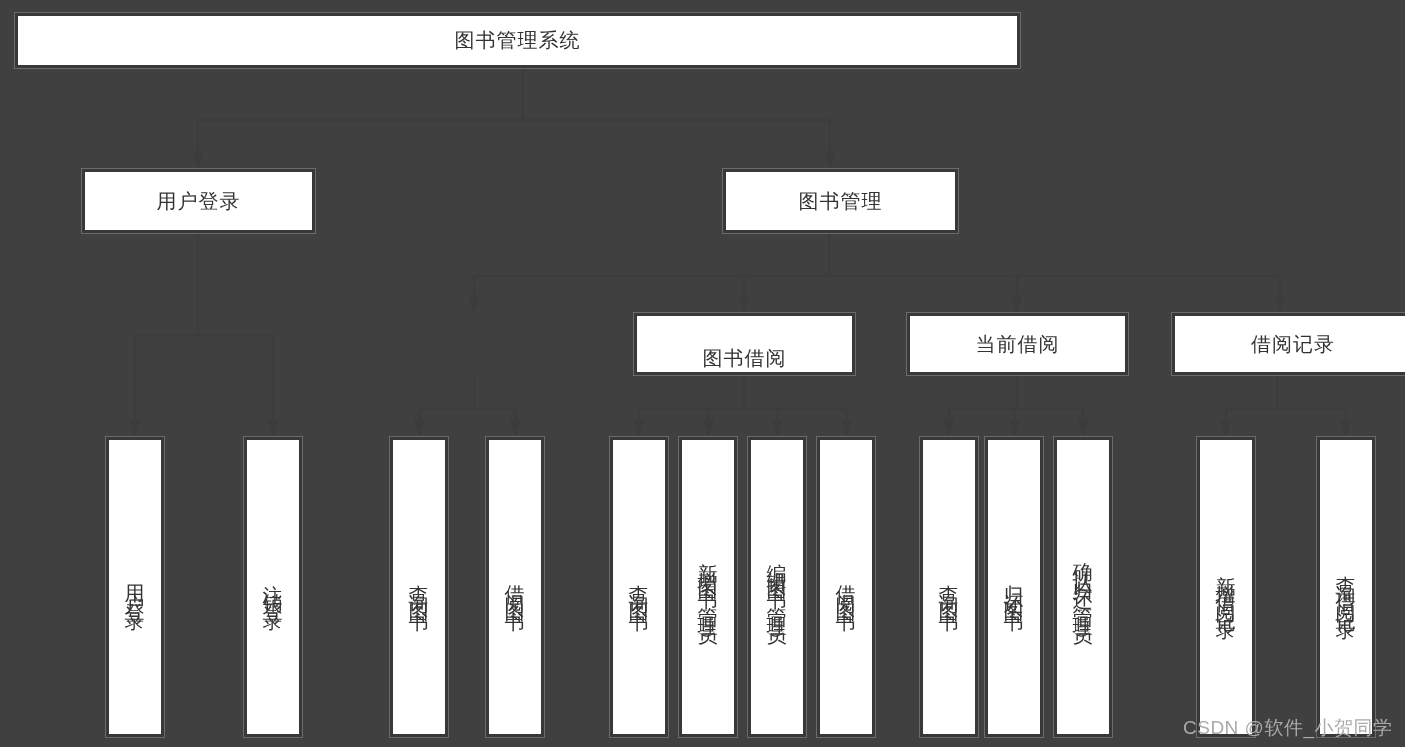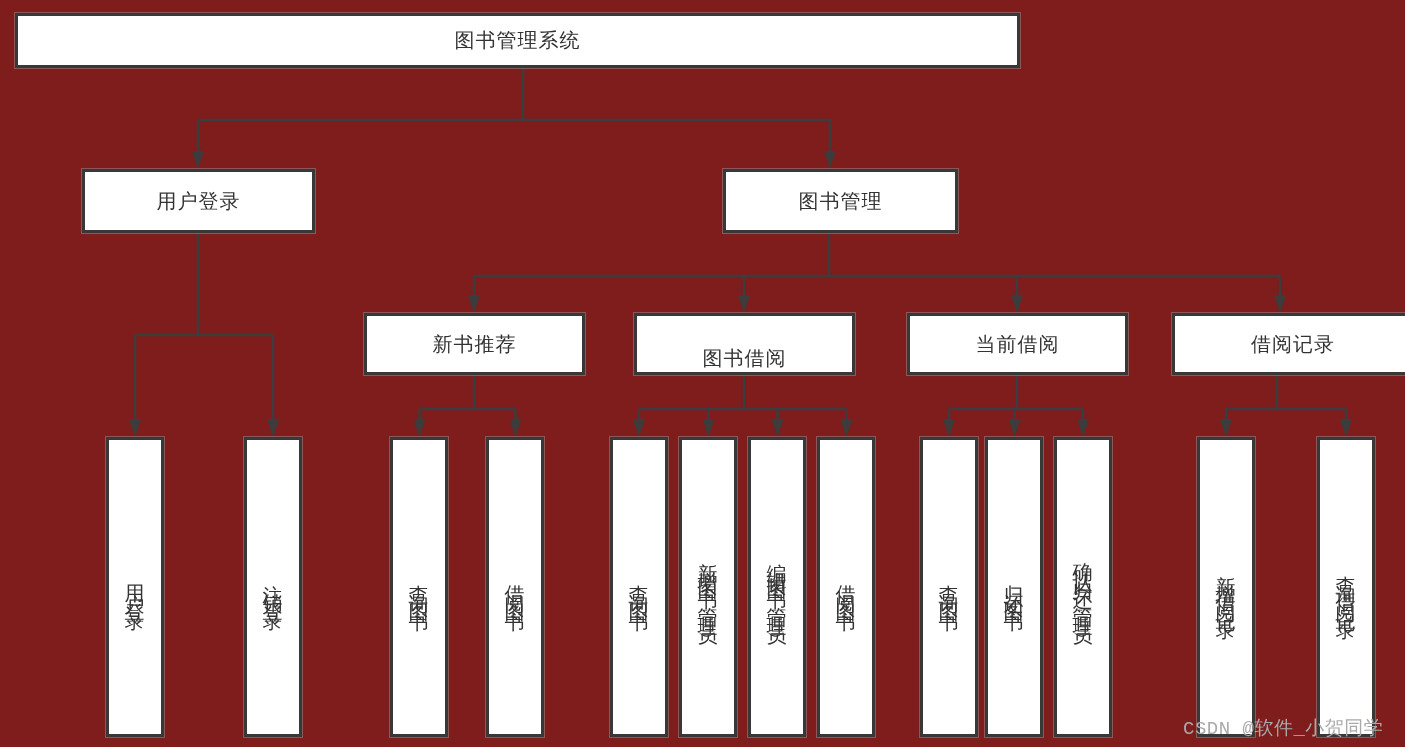--- a/index.html
+++ b/index.html
@@ -5,21 +5,21 @@
   html, body {
     margin: 0;
     padding: 0;
     background: #ffffff;
     font-family: "Liberation Sans", "DejaVu Sans", sans-serif;
   }
   .canvas {
     position: relative;
     width: 1405px;
     height: 747px;
-    background: #7f1d1d;
+    background: #404040;
     overflow: hidden;
   }
   .connectors {
     position: absolute;
     left: 0;
     top: 0;
     width: 1405px;
     height: 747px;
   }
   .node {
@@ -48,21 +48,20 @@
   }
   .watermark {
     position: absolute;
     left: 1183px;
     top: 715px;
     font-size: 19px;
     color: #aaaaaa;
     white-space: nowrap;
     z-index: 5;
     letter-spacing: 0.5px;
-    font-family: Liberation Mono, monospace;
   }
 </style>
 </head>
 <body>
 
 <div class="canvas">
 
   <svg class="connectors" viewBox="0 0 1405 747" xmlns="http://www.w3.org/2000/svg">
     <g stroke="#3c3c3c" stroke-width="2.5" fill="none">
 
@@ -110,23 +109,20 @@
     <span class="hlabel">图书管理系统</span>
   </div>
 
   <div class="node" style="left:82px; top:169px; width:233px; height:64px;">
     <span class="hlabel">用户登录</span>
   </div>
   <div class="node" style="left:712px; top:169px; width:235px; height:64px;margin-left:11px;">
     <span class="hlabel">图书管理</span>
   </div>
 
-  <div class="node" style="left:364px; top:313px; width:221px; height:62px;">
-    <span class="hlabel">新书推荐</span>
-  </div>
   <div class="node" style="left:634px; top:313px; width:221px; height:62px;align-items:flex-end;">
     <span class="hlabel">图书借阅</span>
   </div>
   <div class="node" style="left:907px; top:313px; width:221px; height:62px;">
     <span class="hlabel">当前借阅</span>
   </div>
   <div class="node" style="left:1172px; top:313px; width:242px; height:62px;">
     <span class="hlabel">借阅记录</span>
   </div>
 

